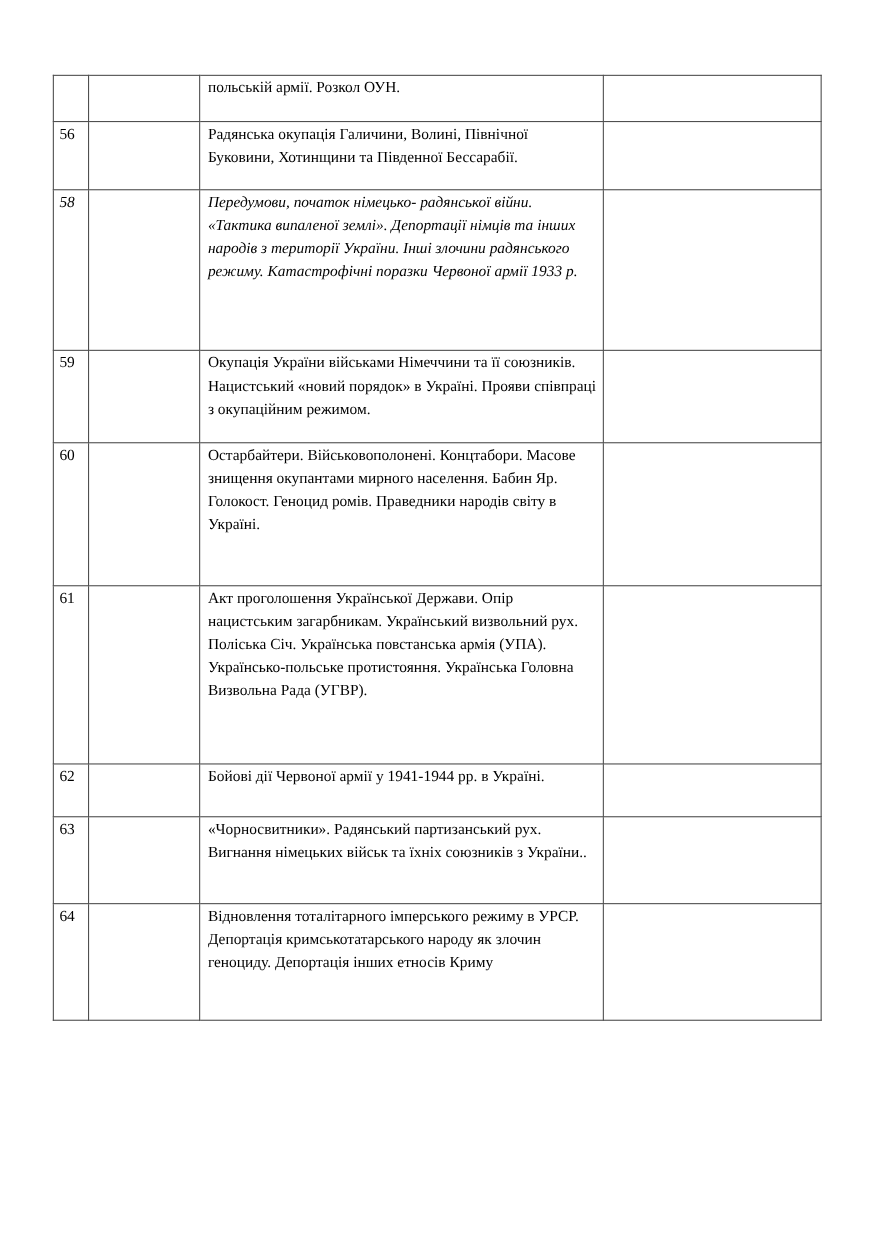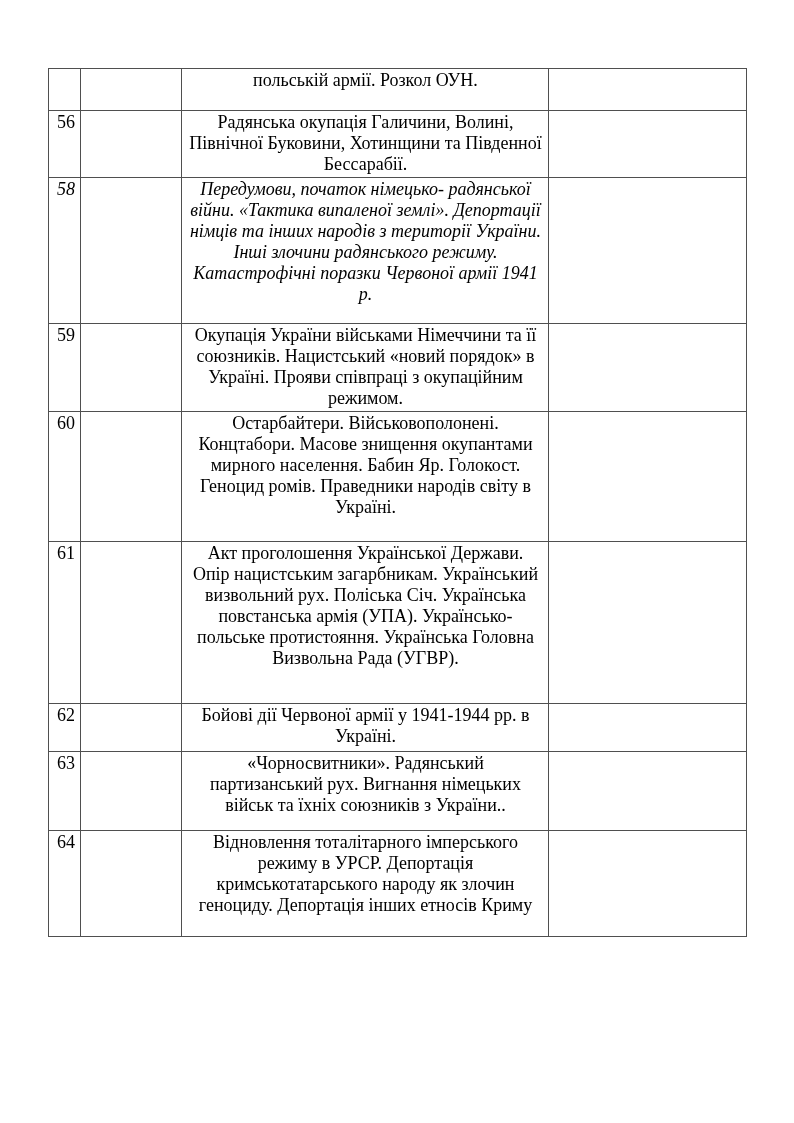--- a/index.html
+++ b/index.html
@@ -20,25 +20,24 @@
     position: absolute;
     left: 48px;
     top: 68px;
     width: 698px;
     border-collapse: collapse;
     table-layout: fixed;
   }
   table.doc-table td {
     border: 1px solid var(--border-color, #4f4f4f);
     vertical-align: top;
-    font-size: 18px;
+    font-size: 14px;
     line-height: 21px;
     padding: 1px 6px 2px 7px;
     word-wrap: break-word;
-    text-align: center;
   }
   table.doc-table td.num-cell {
     padding: 1px 2px 2px 5px;
   }
   table.doc-table td.notes-cell,
   table.doc-table td.empty-cell {
     padding: 1px 2px 2px 2px;
   }
 </style>
 </head>
@@ -61,21 +60,21 @@
         </tr>
         <tr style="height: 62px; margin-top: 30px;">
           <td class="num-cell">56</td>
           <td class="empty-cell"></td>
           <td class="topic-cell">Радянська окупація Галичини, Волині, Північної Буковини, Хотинщини та Південної Бессарабії.</td>
           <td class="notes-cell"></td>
         </tr>
         <tr style="height: 146px; font-style: italic;">
           <td class="num-cell">58</td>
           <td class="empty-cell"></td>
-          <td class="topic-cell">Передумови, початок німецько- радянської війни. «Тактика випаленої землі». Депортації німців та інших народів з території України. Інші злочини радянського режиму. Катастрофічні поразки Червоної армії 1941 р.</td>
+          <td class="topic-cell">Передумови, початок німецько- радянської війни. «Тактика випаленої землі». Депортації німців та інших народів з території України. Інші злочини радянського режиму. Катастрофічні поразки Червоної армії 1933 р.</td>
           <td class="notes-cell"></td>
         </tr>
         <tr style="height: 84px;">
           <td class="num-cell">59</td>
           <td class="empty-cell"></td>
           <td class="topic-cell">Окупація України військами Німеччини та її союзників. Нацистський «новий порядок» в Україні. Прояви співпраці з окупаційним режимом.</td>
           <td class="notes-cell"></td>
         </tr>
         <tr style="height: 130px; margin-left: 12px;">
           <td class="num-cell">60</td>

